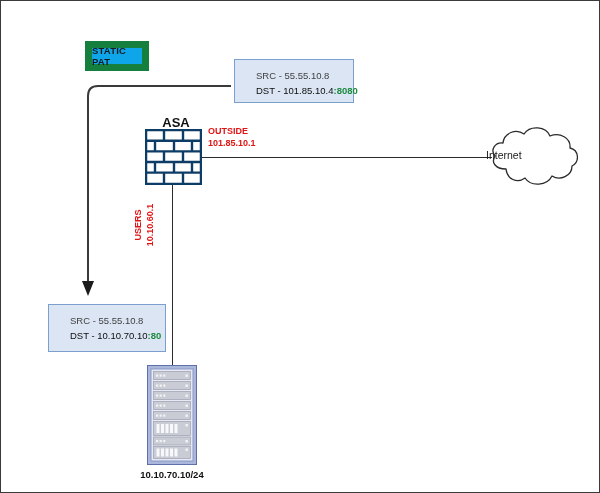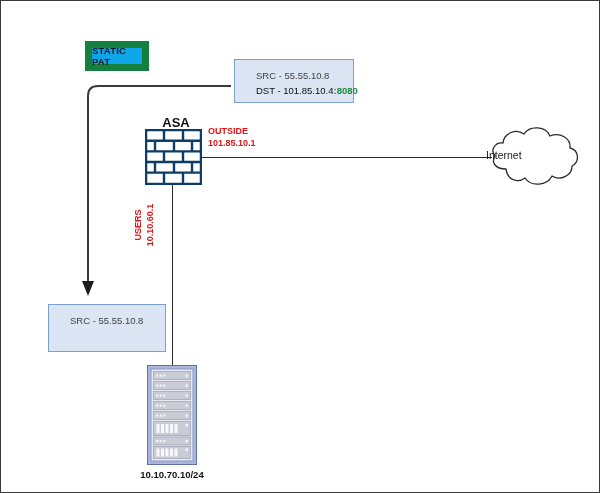--- a/index.html
+++ b/index.html
@@ -152,20 +152,23 @@
 
   <div class="abs packet-box" id="packet-top">
     <div class="packet-line">SRC - 55.55.10.8</div>
     <div class="packet-line">
       <span class="pk-dst">DST - 101.85.10.4</span><span class="pk-port">:8080</span>
     </div>
   </div>
 
   <div class="abs packet-box" id="packet-bottom">
     <div class="packet-line">SRC - 55.55.10.8</div>
+    <div class="packet-line">
+      <span class="pk-dst">DST - 10.10.70.10</span><span class="pk-port">:80</span>
+    </div>
   </div>
 
   <div class="abs" id="asa-label">ASA</div>
 
   <svg class="abs" id="asa-icon" viewBox="0 0 57 56" width="57" height="56">
     <rect x="1" y="1" width="55" height="54" fill="#ffffff" stroke="#0d3d66" stroke-width="2.5"></rect>
 
     <line x1="2" y1="11.8" x2="55" y2="11.8" stroke="#0d3d66" stroke-width="2.4"></line>
     <line x1="2" y1="22.4" x2="55" y2="22.4" stroke="#0d3d66" stroke-width="2.4"></line>
     <line x1="2" y1="33.0" x2="55" y2="33.0" stroke="#0d3d66" stroke-width="2.4"></line>

